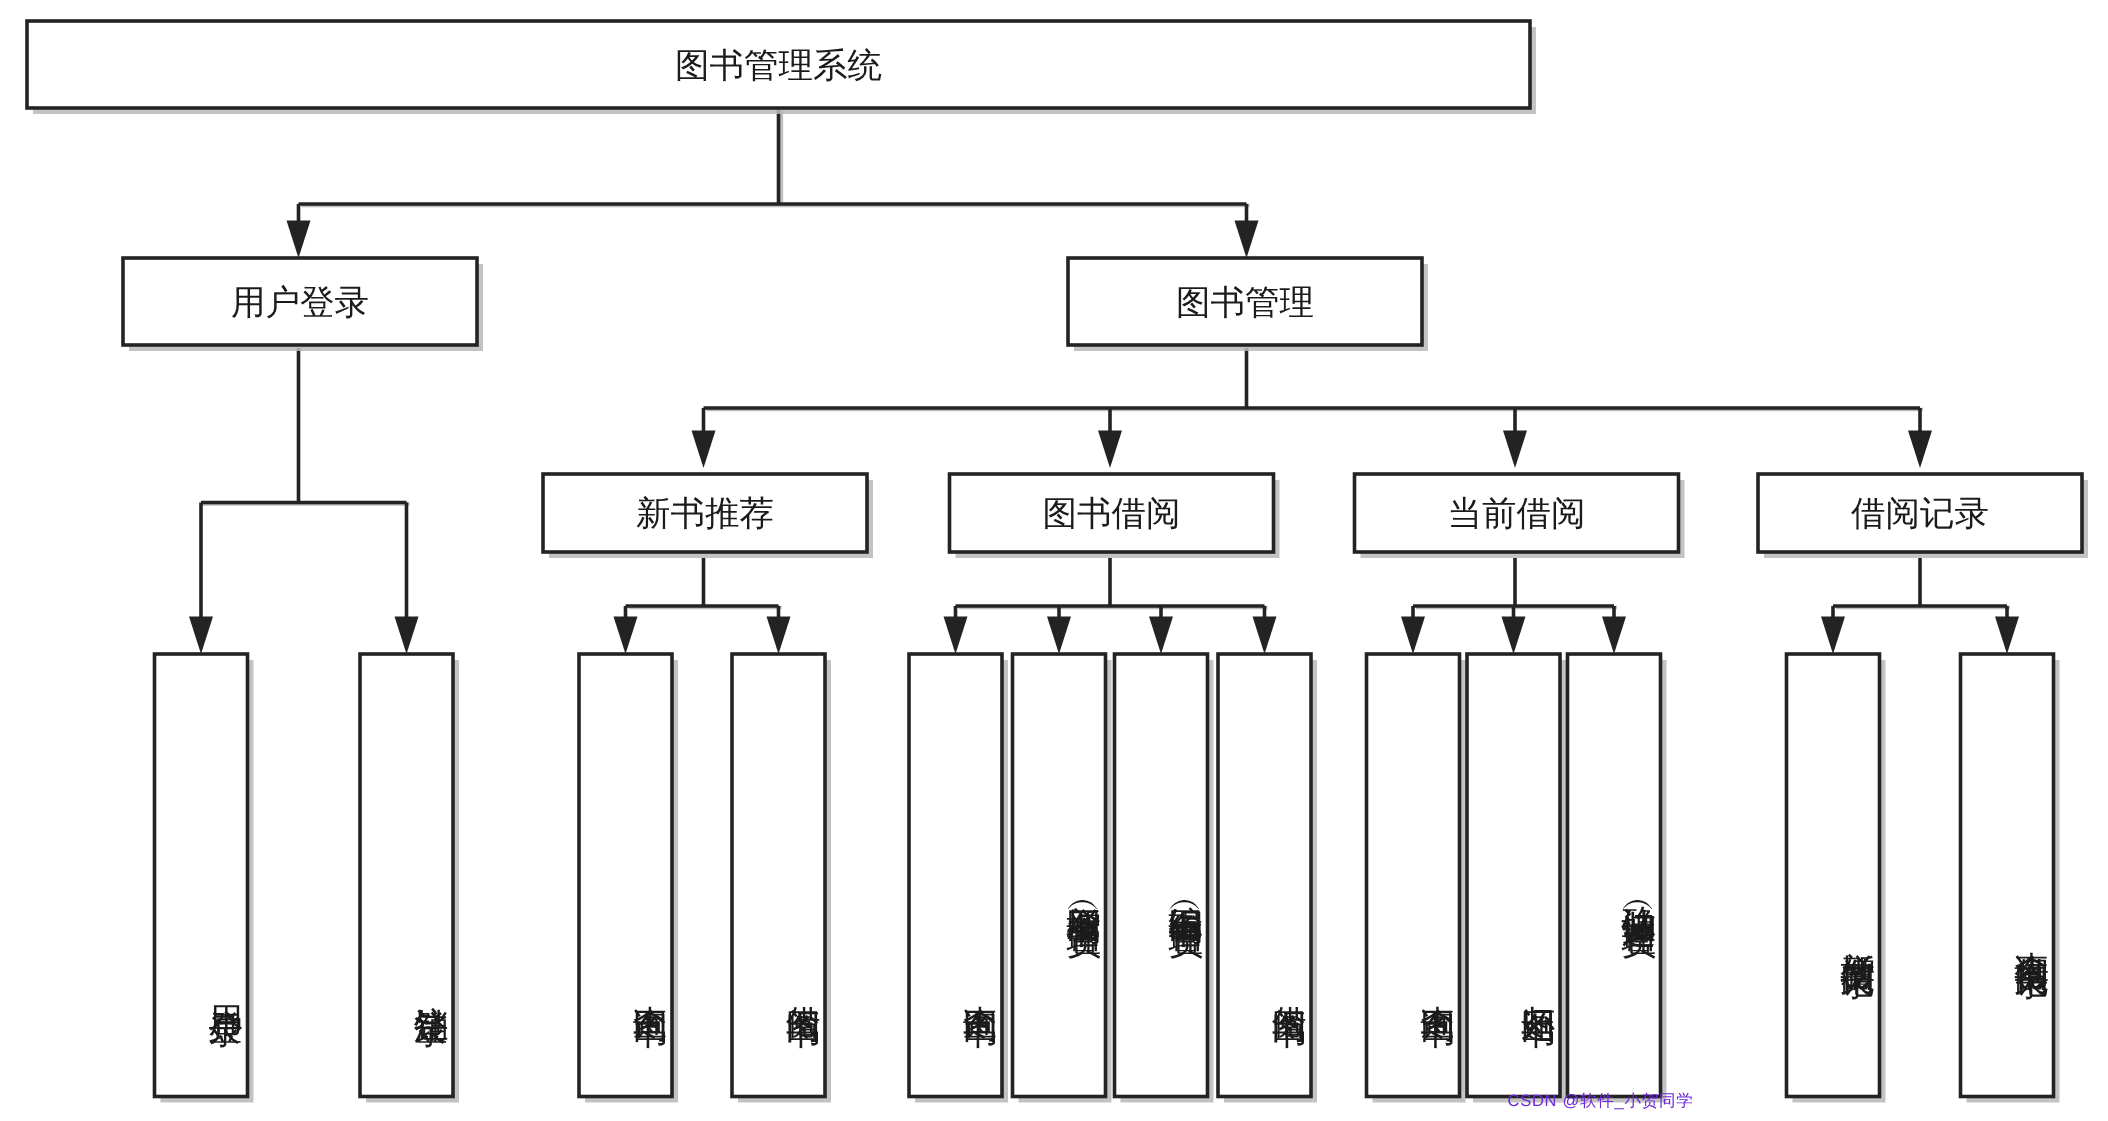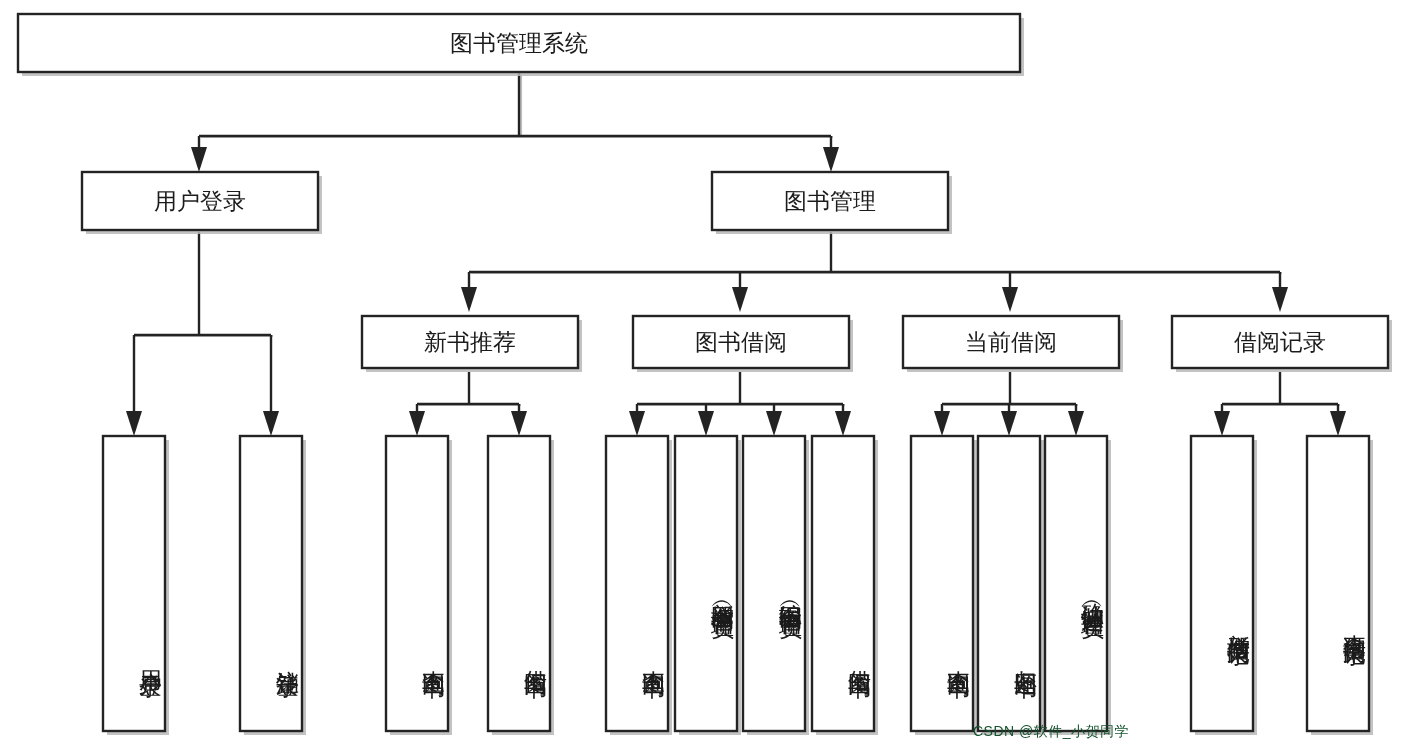--- a/index.html
+++ b/index.html
@@ -70,22 +70,22 @@
     color: #1b1b1b;
     letter-spacing: 2px;
     white-space: nowrap;
     pointer-events: none;
     font-family: "Liberation Sans", "DejaVu Sans", sans-serif;
   }
   .watermark {
     position: absolute;
     right: 12px;
     bottom: 6px;
-    font-size: 14px;
-    color: #14532d;
+    font-size: 11px;
+    color: #6d28d9;
     font-family: "Liberation Sans", "DejaVu Sans", sans-serif;
     white-space: nowrap;
     letter-spacing: 0.5px;
     text-align: right;
   }
 </style>
 </head>
 <body>
 
 <div id="diagram-root">

